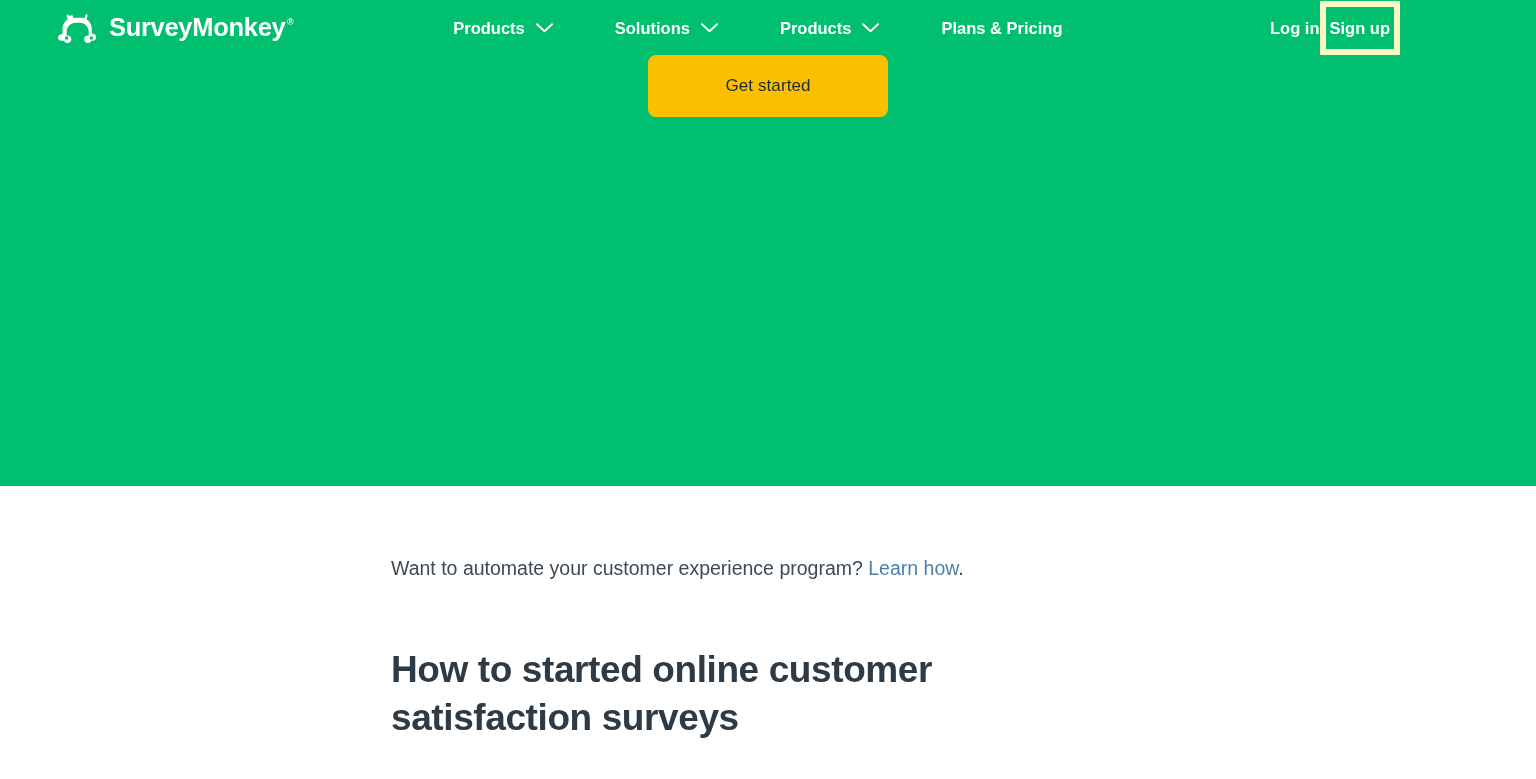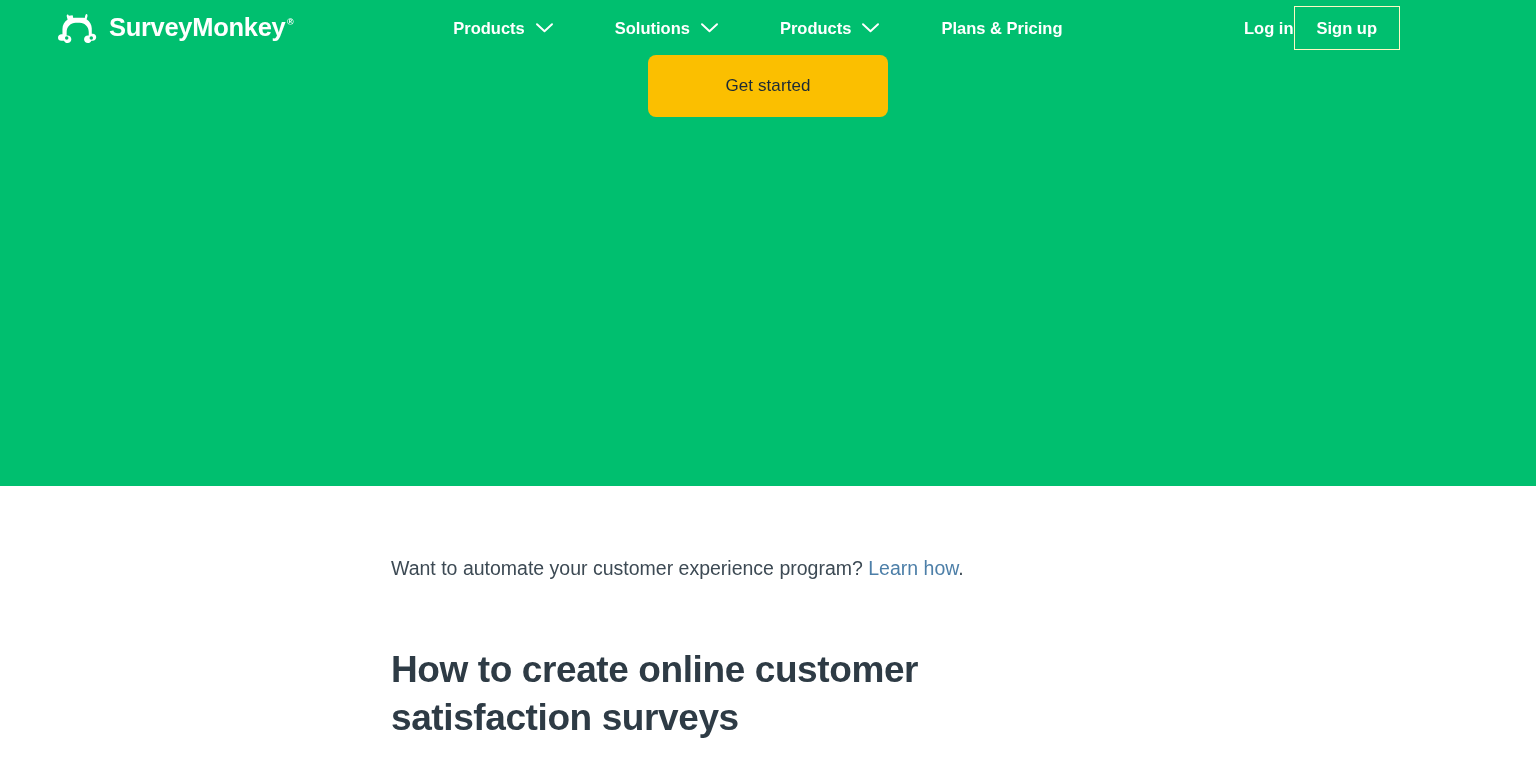--- a/index.html
+++ b/index.html
@@ -88,27 +88,27 @@
     align-items: center;
   }
   .login-link {
     color: #ffffff;
     font-size: 16.5px;
     font-weight: 700;
     cursor: pointer;
     white-space: nowrap;
   }
   .signup-btn {
-    border: 1px solid #fef9c3;
+    border: 6px solid #fef9c3;
     color: #ffffff;
     background: transparent;
     font-family: "Liberation Sans", sans-serif;
     font-size: 16.5px;
     font-weight: 700;
-    padding: 12px 22px;
+    padding: 12px 4px;
     cursor: pointer;
     white-space: nowrap;
     line-height: 1.1;
     border-radius: 0;
   }
 
   
   .hero-inner {
     position: absolute;
     top: 0; left: 0;
@@ -245,16 +245,16 @@
     <button class="cta-btn">Get started</button>
   </div>
 
 </section>
 
 <section class="content">
   <div class="content-inner">
 
     <p class="lede"><span>Want to automate your customer experience program?</span> <a class="lede-link" href="#">Learn how</a><span>.</span></p>
 
-    <h2 class="section-heading">How to create online customer satisfaction surveys</h2>
+    <h2 class="section-heading">How to started online customer satisfaction surveys</h2>
 
   </div>
 </section>
 
 </body></html>

